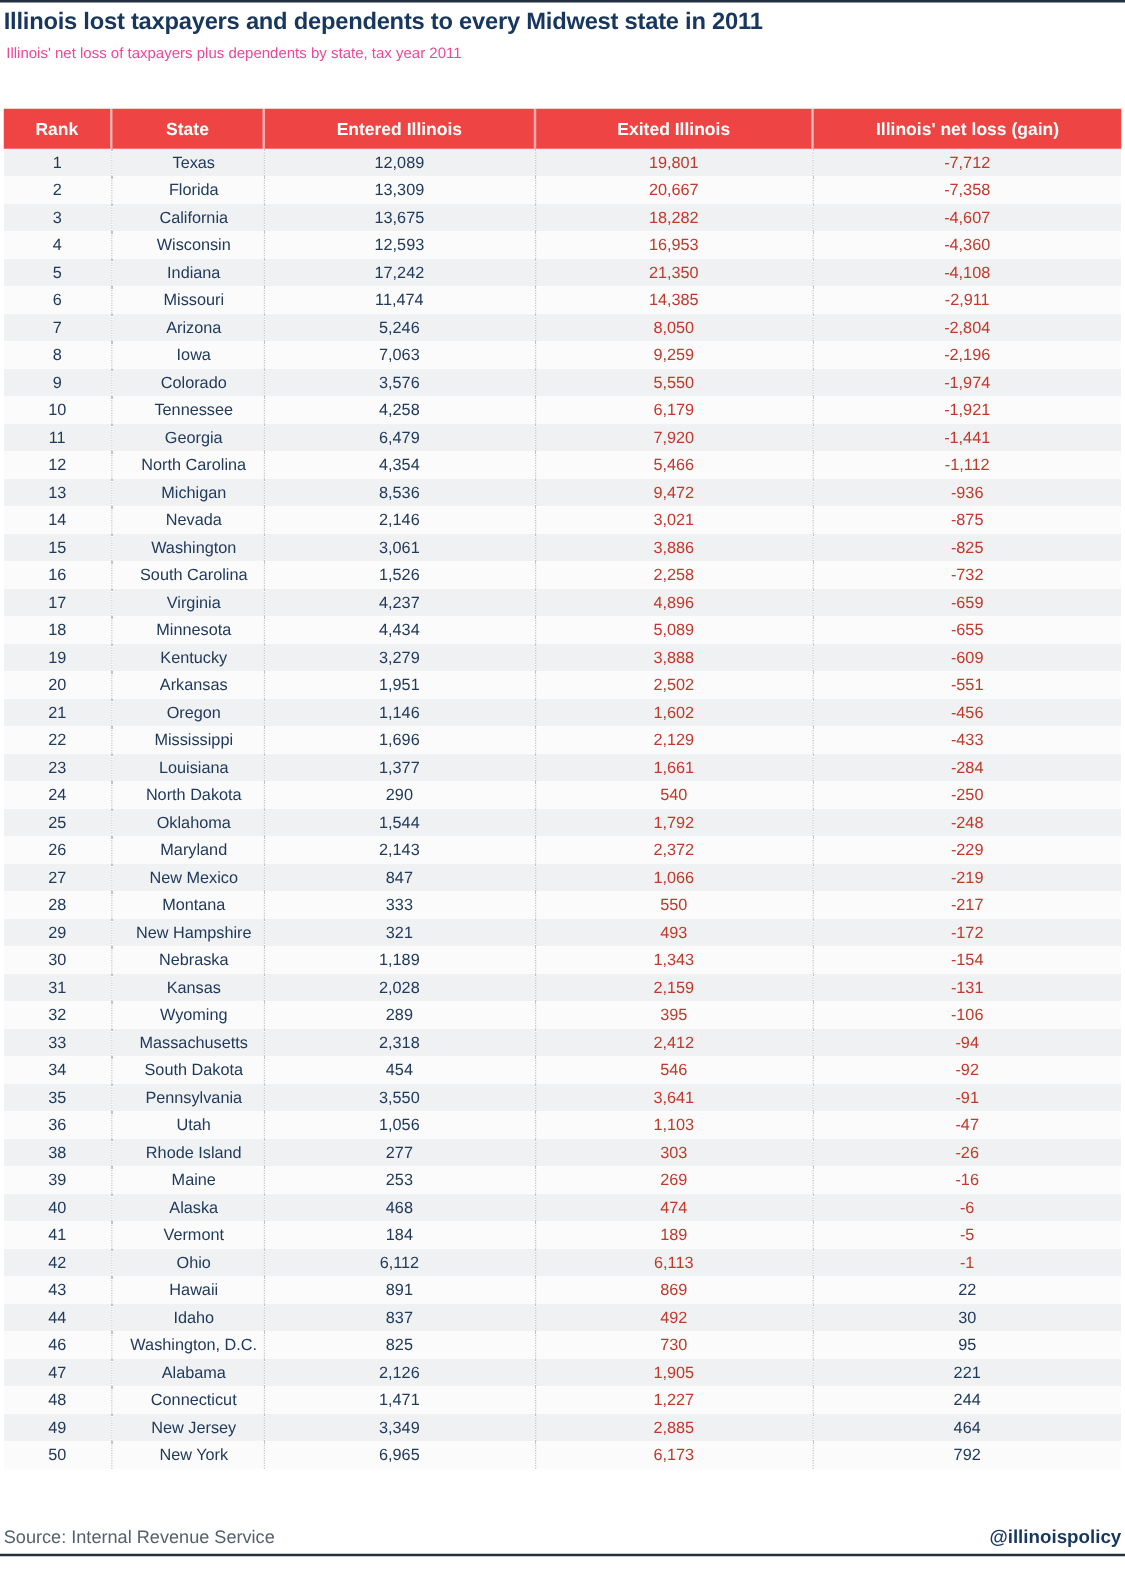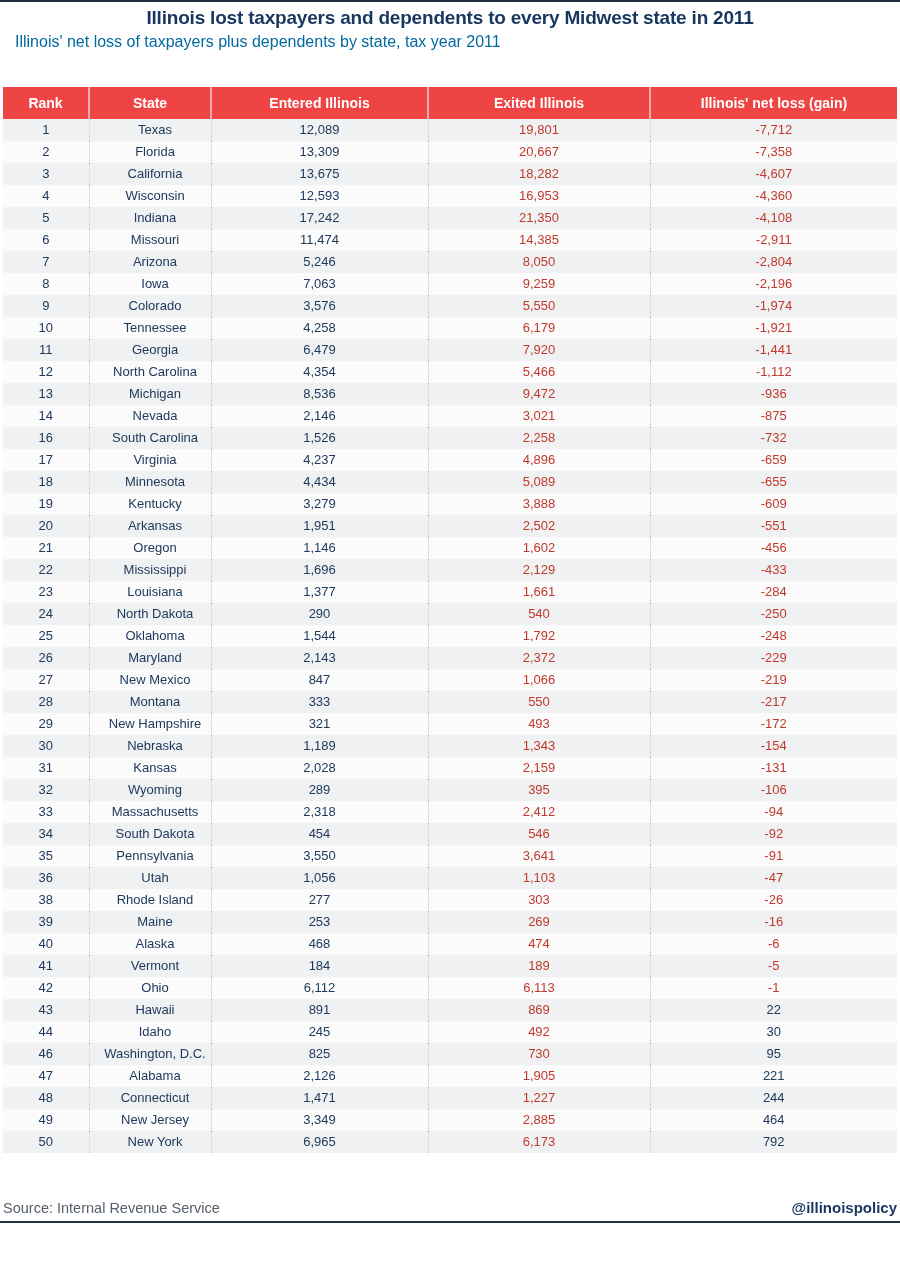--- a/index.html
+++ b/index.html
@@ -20,27 +20,26 @@
     background: #232f3e;
     width: 100%;
   }
   .page-title {
     margin: 6px 3px 0 3px;
     font-size: 19px;
     line-height: 20px;
     font-weight: bold;
     color: #17375e;
     letter-spacing: -0.2px;
-    text-align: center;
   }
   .page-subtitle {
-    margin: 5px 3px 0 15px;
-    font-size: 16px;
+    margin: 5px 3px 0 5px;
+    font-size: 12px;
     line-height: 18px;
-    color: #0369a1;
+    color: #ec4899;
   }
   table.data-table {
     margin: 36px 3px 0 3px;
     width: 894px;
     border-collapse: collapse;
     table-layout: fixed;
   }
   col.col-rank   { width: 86px; }
   col.col-state  { width: 122px; }
   col.col-entered{ width: 217px; }
@@ -228,20 +227,27 @@
   </tr>
 
   <tr>
     <td class="c-rank">14</td>
     <td class="c-state">Nevada</td>
     <td class="c-num navy">2,146</td>
     <td class="c-num red">3,021</td>
     <td class="c-num red">-875</td>
   </tr>
 
+  <tr>
+    <td class="c-rank">15</td>
+    <td class="c-state">Washington</td>
+    <td class="c-num navy">3,061</td>
+    <td class="c-num red">3,886</td>
+    <td class="c-num red">-825</td>
+  </tr>
 
   <tr>
     <td class="c-rank">16</td>
     <td class="c-state">South Carolina</td>
     <td class="c-num navy">1,526</td>
     <td class="c-num red">2,258</td>
     <td class="c-num red">-732</td>
   </tr>
 
   <tr>
@@ -449,21 +455,21 @@
     <td class="c-rank">43</td>
     <td class="c-state">Hawaii</td>
     <td class="c-num navy">891</td>
     <td class="c-num red">869</td>
     <td class="c-num navy">22</td>
   </tr>
 
   <tr>
     <td class="c-rank">44</td>
     <td class="c-state">Idaho</td>
-    <td class="c-num navy">245</td>
+    <td class="c-num navy">837</td>
     <td class="c-num red">492</td>
     <td class="c-num navy">30</td>
   </tr>
 
 
   <tr>
     <td class="c-rank">46</td>
     <td class="c-state">Washington, D.C.</td>
     <td class="c-num navy">825</td>
     <td class="c-num red">730</td>

